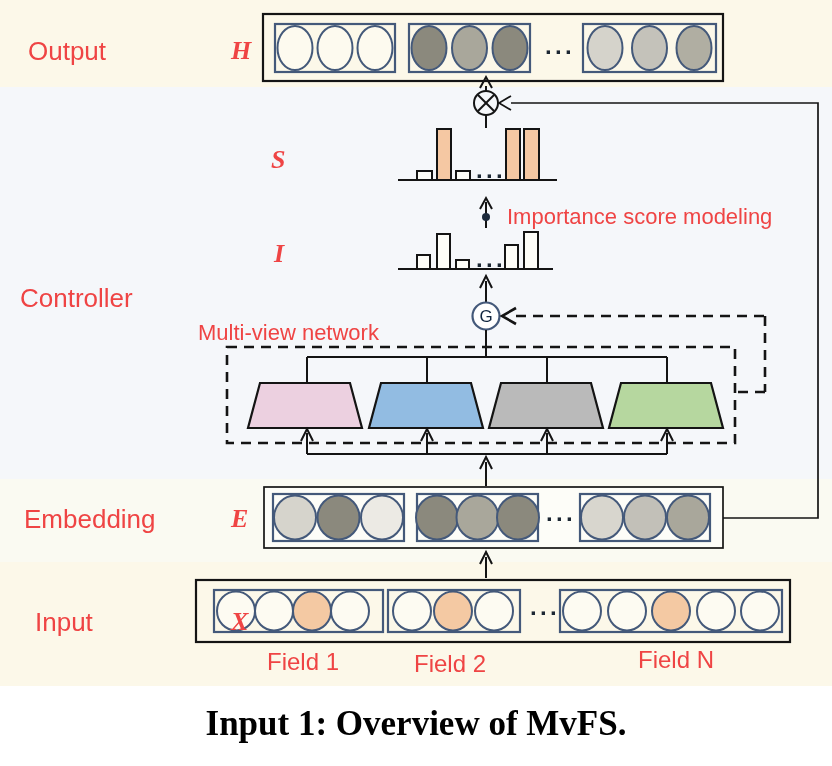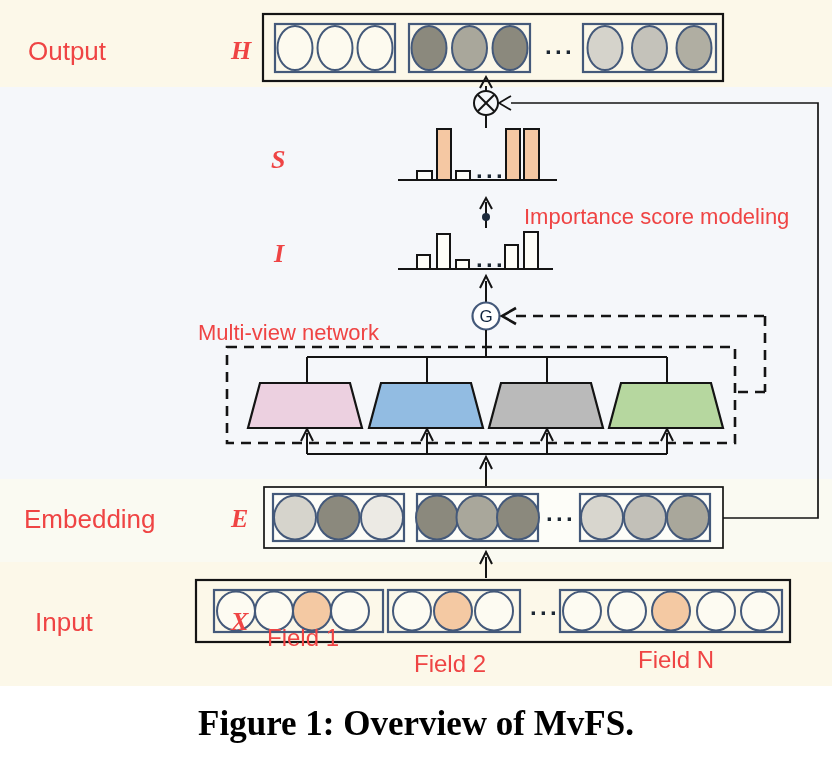--- a/index.html
+++ b/index.html
@@ -173,37 +173,38 @@
     <g>
       <line x1="486" y1="578" x2="486" y2="557" class="ln"></line>
       <path class="ln" d="M480,564 L486,552 L492,564"></path>
     </g>
   </svg>
 
   <div class="lbl row-label" style="left:28px;top:36px;">Output</div>
   <div class="lbl math" style="left:231px;top:36px;">H</div>
   <div class="lbl dots" style="left:545px;top:38px;">···</div>
 
+  <div class="lbl row-label" style="left:20px;top:283px;">Controller</div>
 
   <div class="lbl math" style="left:271px;top:145px;">S</div>
   <div class="lbl dots" style="left:476px;top:162px;">···</div>
 
-  <div class="lbl small-label" style="left:524px;top:204px;">Importance score modeling</div>
+  <div class="lbl small-label" style="left:507px;top:204px;">Importance score modeling</div>
 
   <div class="lbl math" style="left:274px;top:239px;">I</div>
   <div class="lbl dots" style="left:476px;top:251px;">···</div>
 
   <div class="lbl small-label" style="left:198px;top:320px;">Multi-view network</div>
 
   <div class="lbl row-label" style="left:24px;top:504px;">Embedding</div>
   <div class="lbl math" style="left:231px;top:504px;">E</div>
   <div class="lbl dots" style="left:546px;top:505px;">···</div>
 
   <div class="lbl row-label" style="left:28px;top:607px;margin-left:7px;">Input</div>
   <div class="lbl math" style="left:231px;top:607px;">X</div>
   <div class="lbl dots" style="left:530px;top:599px;">···</div>
 
-  <div class="lbl field-label" style="left:233px;top:624px;">Field 1</div>
+  <div class="lbl field-label" style="left:233px;top:648px;">Field 1</div>
   <div class="lbl field-label" style="left:380px;top:650px;text-align:center;">Field 2</div>
   <div class="lbl field-label" style="left:606px;top:646px;">Field N</div>
 
-  <div class="caption">Figure 1: Overview of MvFS.</div>
+  <div class="caption">Input 1: Overview of MvFS.</div>
 </div>
 
 </body></html>

